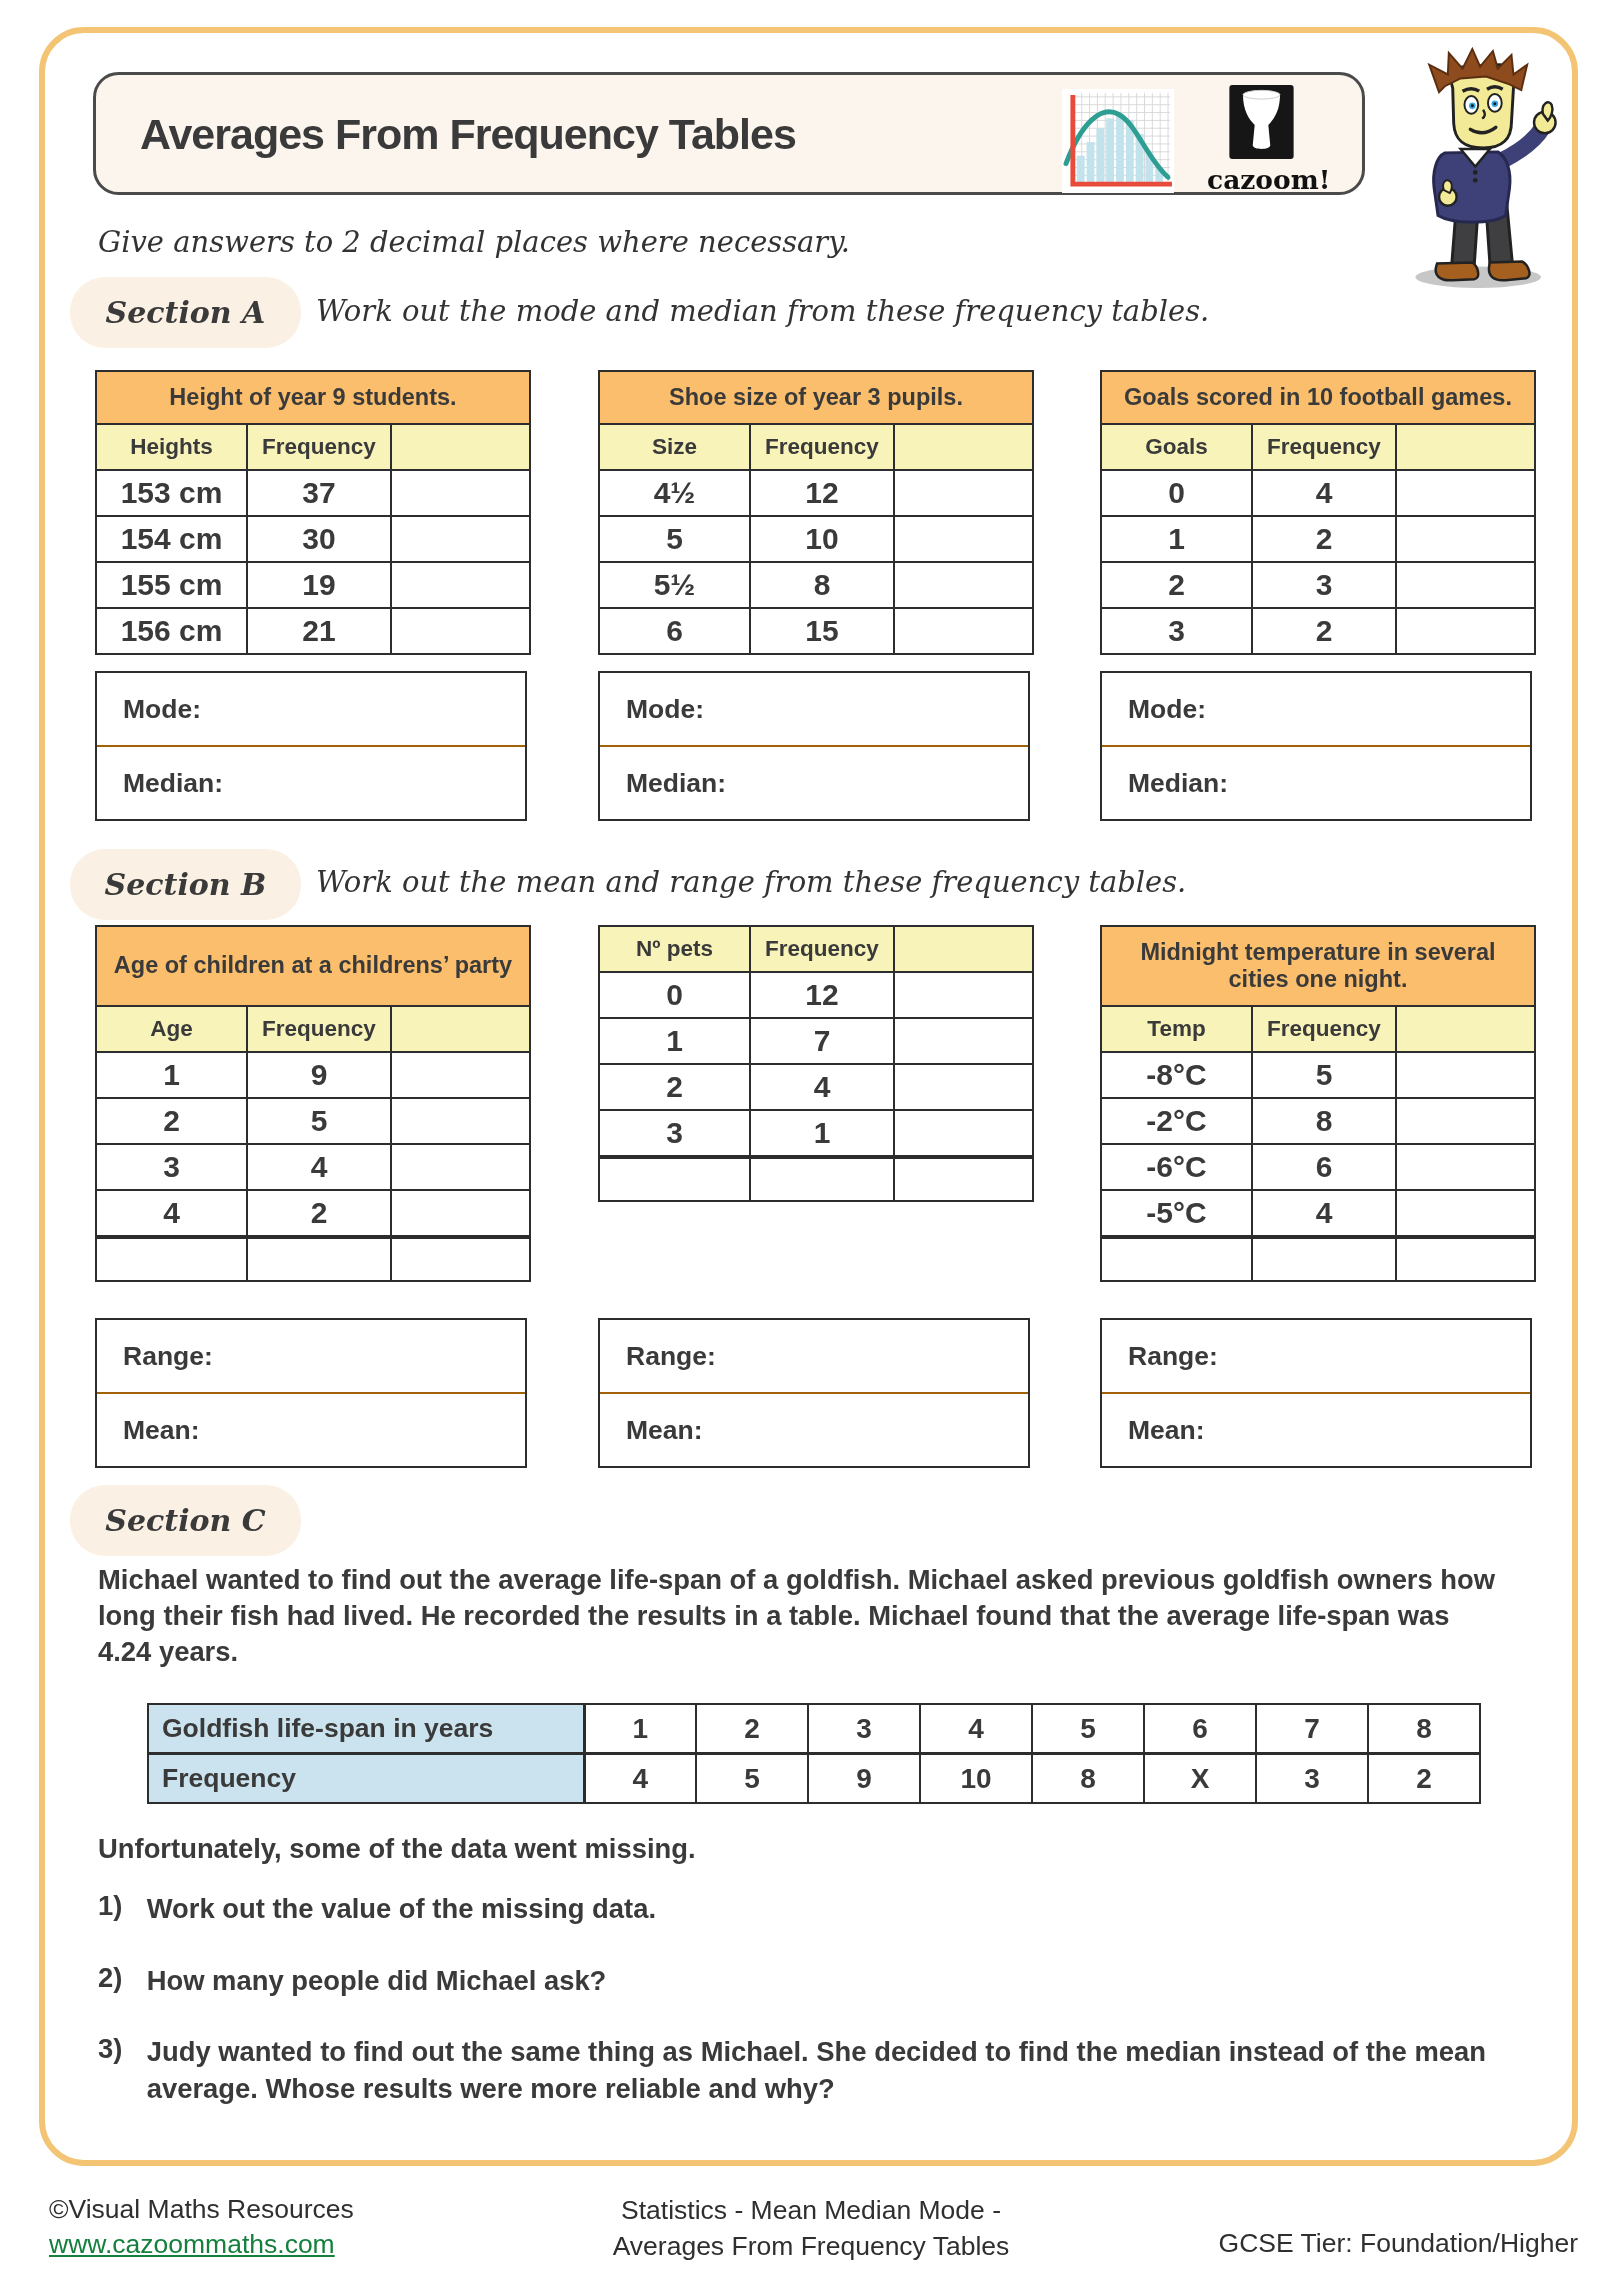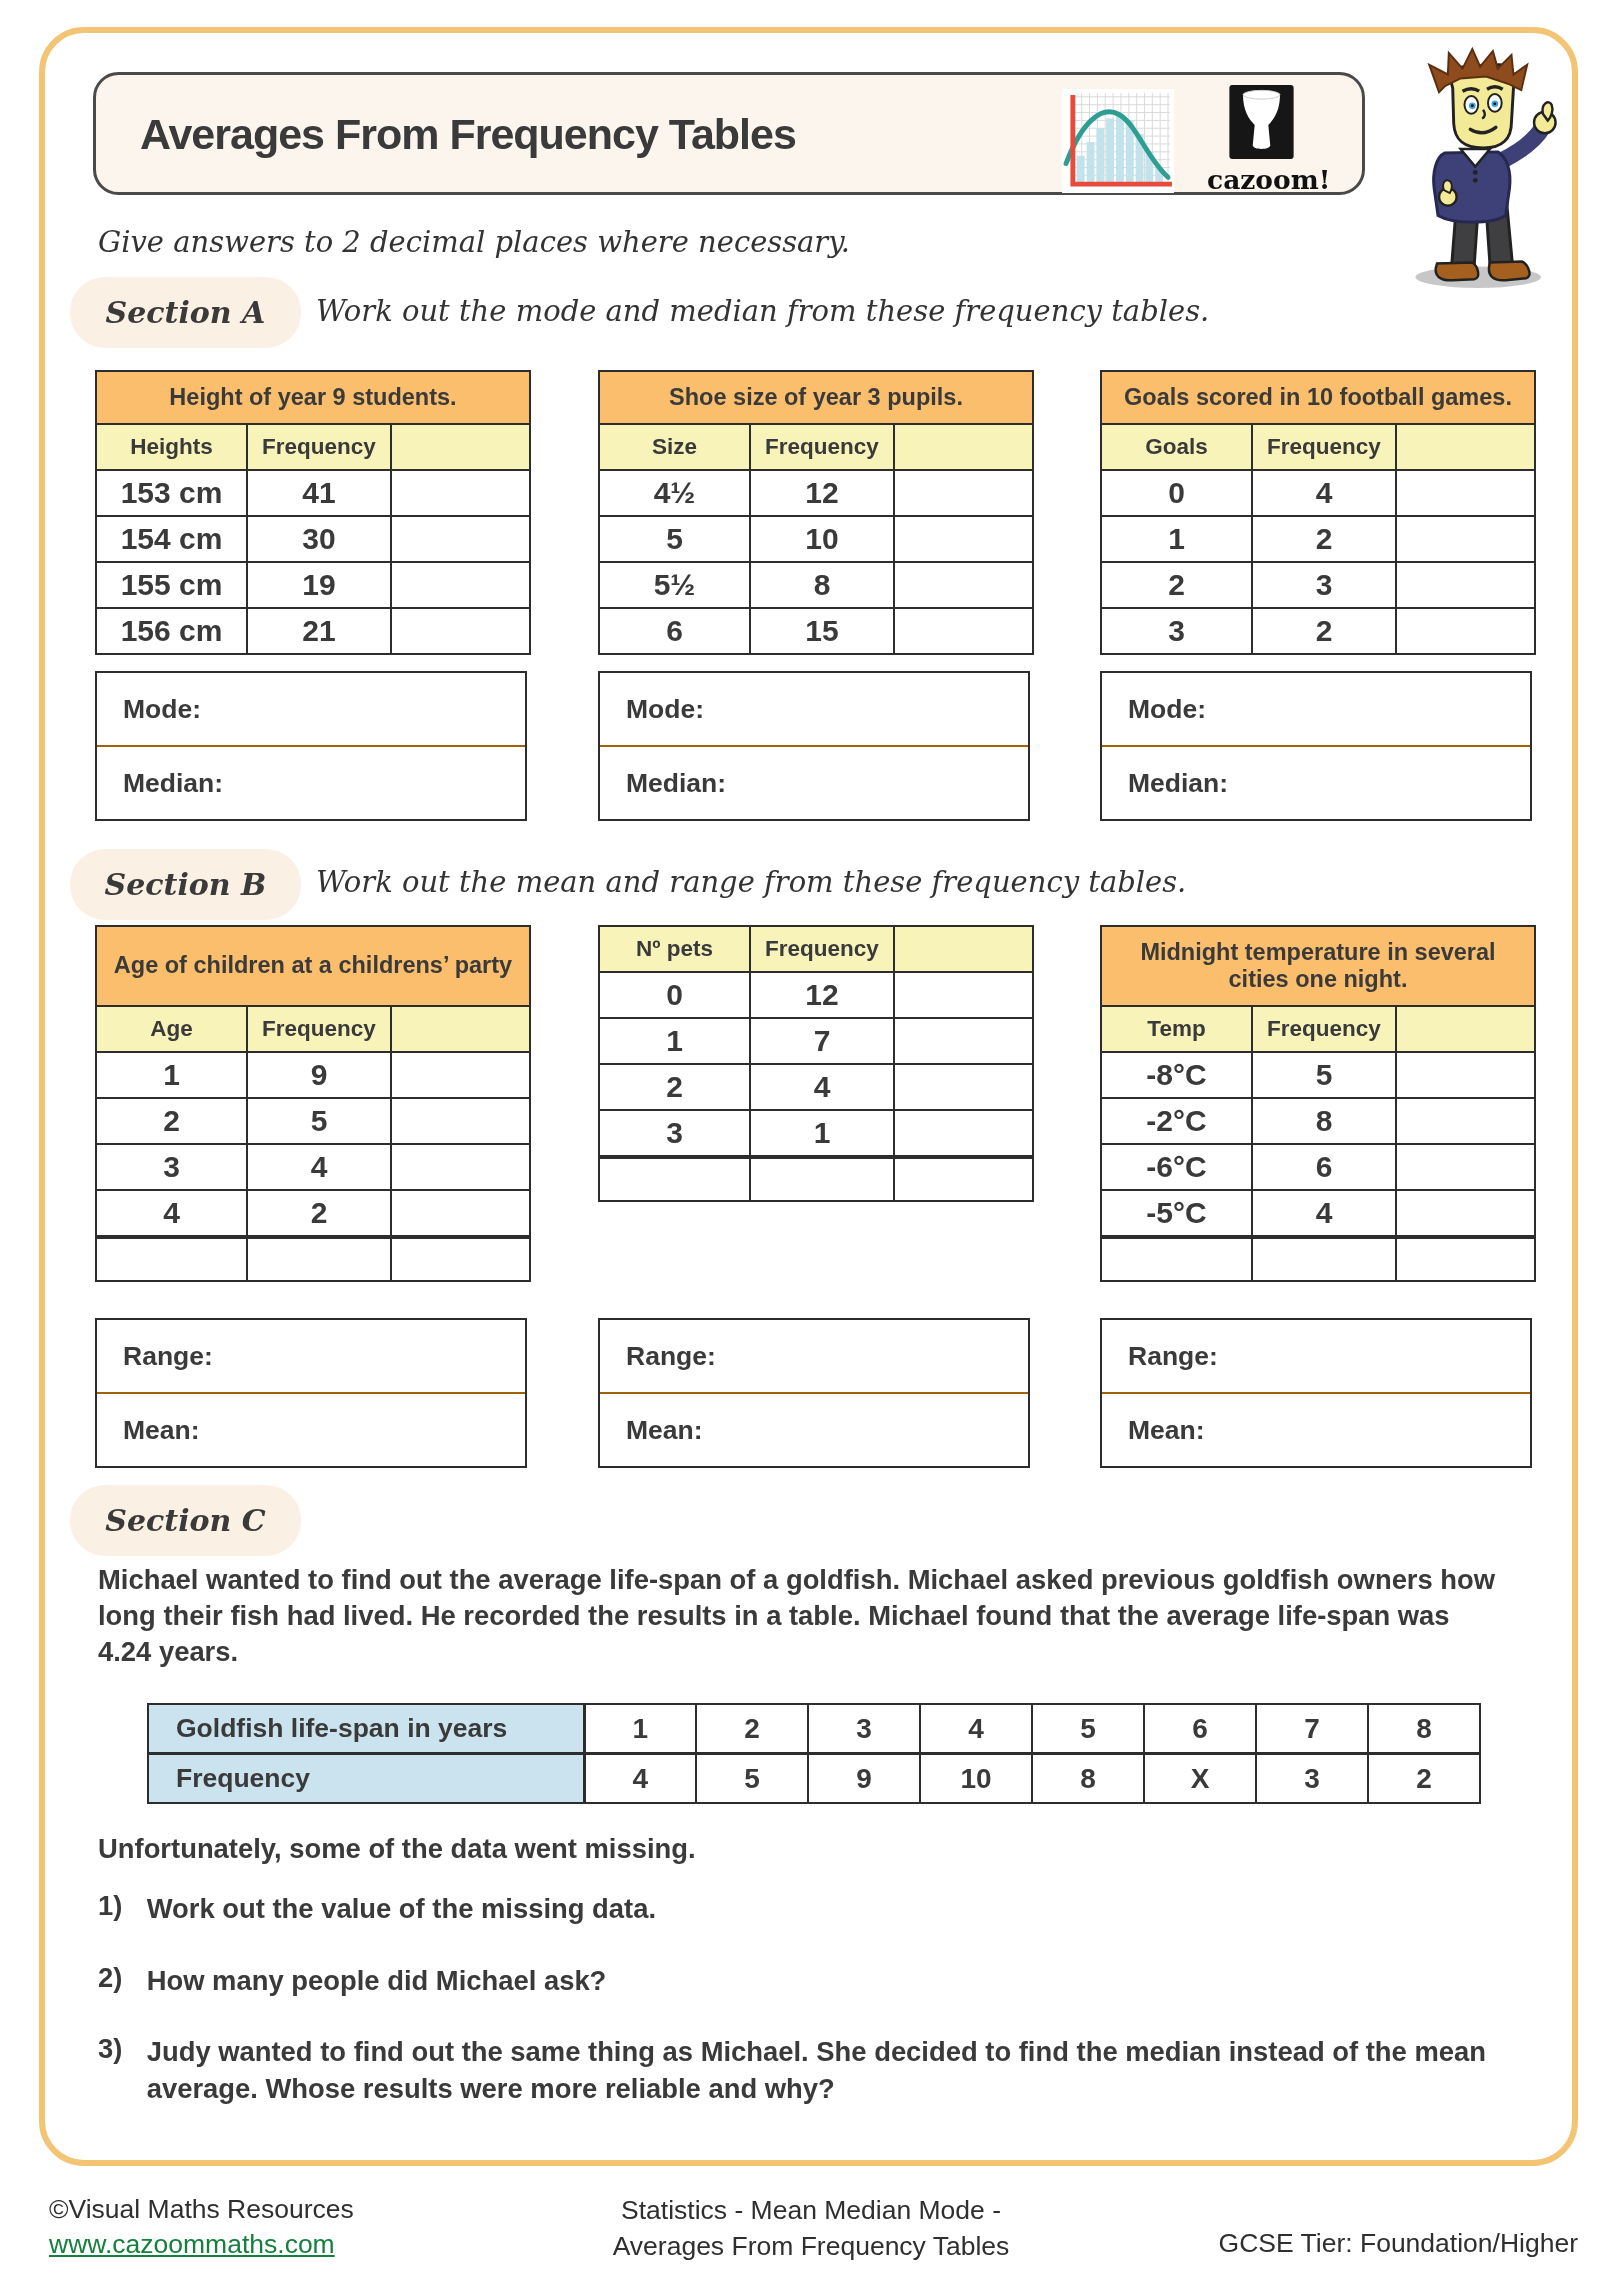--- a/index.html
+++ b/index.html
@@ -47,21 +47,21 @@
            font-weight:bold;font-size:26.5px;color:#3a3a3a;}
   .ans-row + .ans-row{border-top:2px solid #a16207;}
 
   
   .para{position:absolute;left:98px;top:1562px;width:1404px;
         font-weight:bold;font-size:27.4px;line-height:36px;color:#3a3a3a;}
   table.gf{position:absolute;left:147px;top:1703px;border-collapse:collapse;table-layout:fixed;
            width:1330px;border:2.9px solid #2d2d2d;background:#fff;}
   table.gf td{border:2px solid #2d2d2d;height:45px;vertical-align:middle;
               font-weight:bold;font-size:28px;text-align:center;color:#3a3a3a;}
-  table.gf td.gf-label{background:#CBE3EE;text-align:left;padding-left:27px;font-size:26.5px;}
+  table.gf td.gf-label{background:#CBE3EE;text-align:left;padding-left:13px;font-size:26.5px;}
   table.gf td:nth-child(2){border-left:3.9px solid #2d2d2d;}
   table.gf tr + tr td{border-top:3.9px solid #2d2d2d;}
   td.missing{color:#E8392F;}
 
   .note{position:absolute;left:98px;top:1833px;font-weight:bold;font-size:27.4px;color:#3a3a3a;}
   .question{position:absolute;left:98px;display:flex;gap:15.7px;
             font-weight:bold;font-size:27.4px;color:#3a3a3a;}
   .q-num{min-width:33px;}
   .q-text{max-width:1390px;line-height:37px;}
 
@@ -158,21 +158,21 @@
         <tr class="t-title">
           <td colspan="3">Height of year 9 students.</td>
         </tr>
     <tr class="t-head">
       <td>Heights</td>
       <td>Frequency</td>
       <td></td>
     </tr>
     <tr class="t-row">
           <td>153 cm</td>
-          <td>41</td>
+          <td>37</td>
           <td></td>
         </tr>
     <tr class="t-row">
           <td>154 cm</td>
           <td>30</td>
           <td></td>
         </tr>
     <tr class="t-row">
           <td>155 cm</td>
           <td>19</td>

